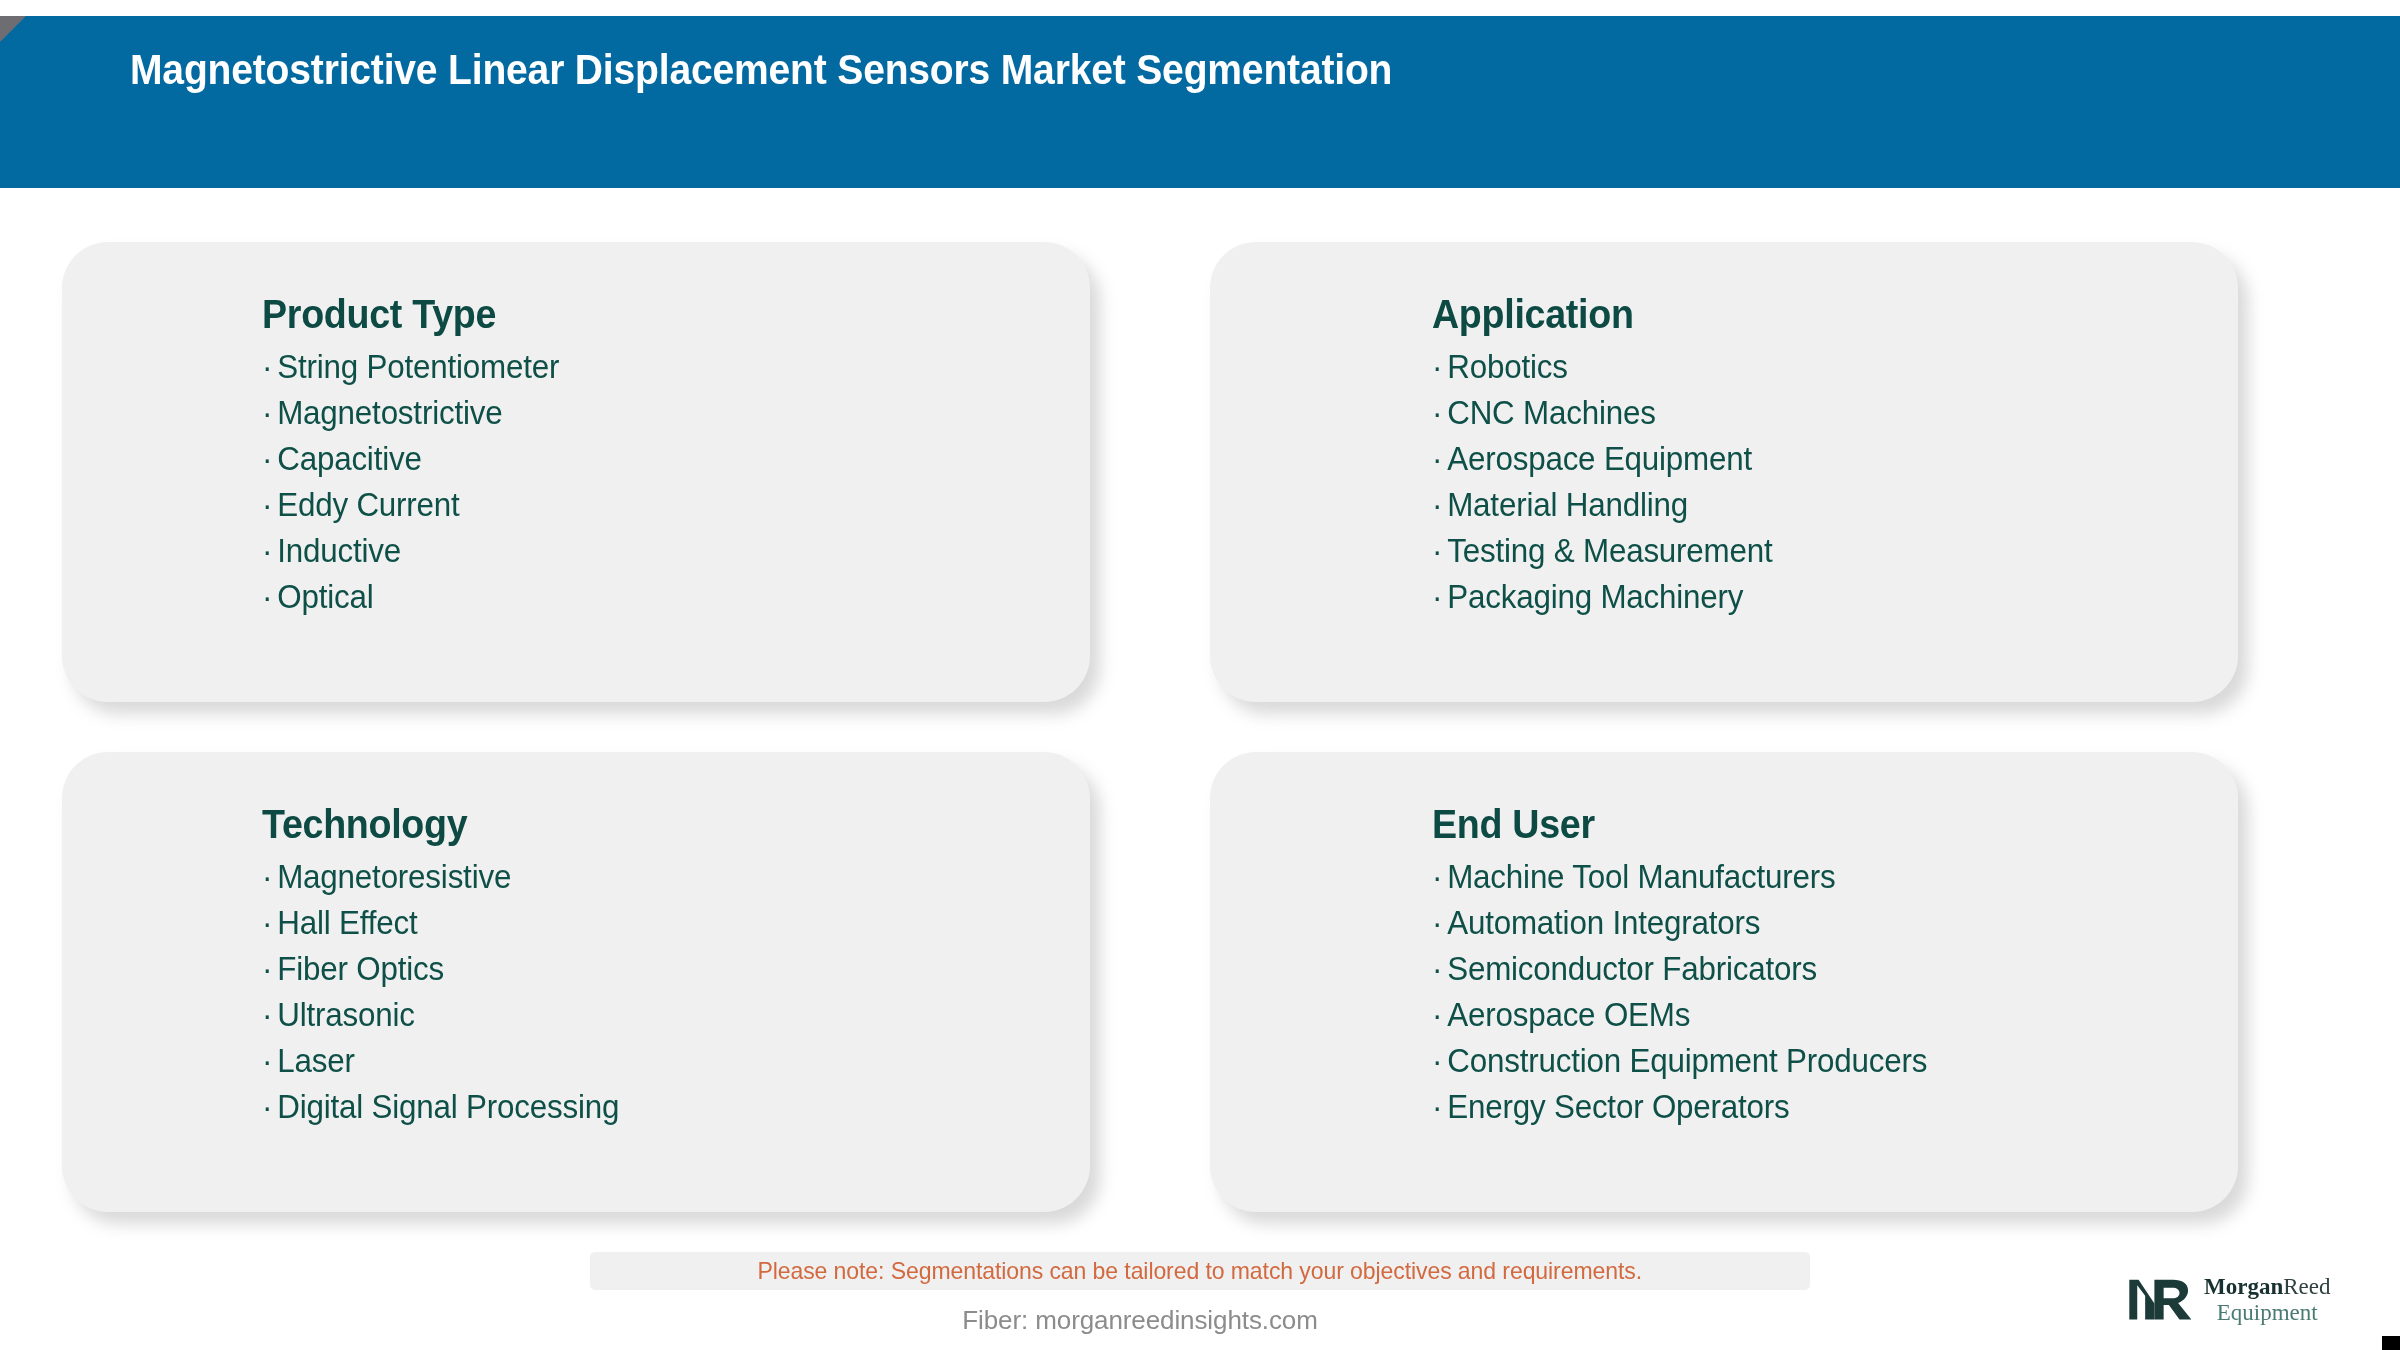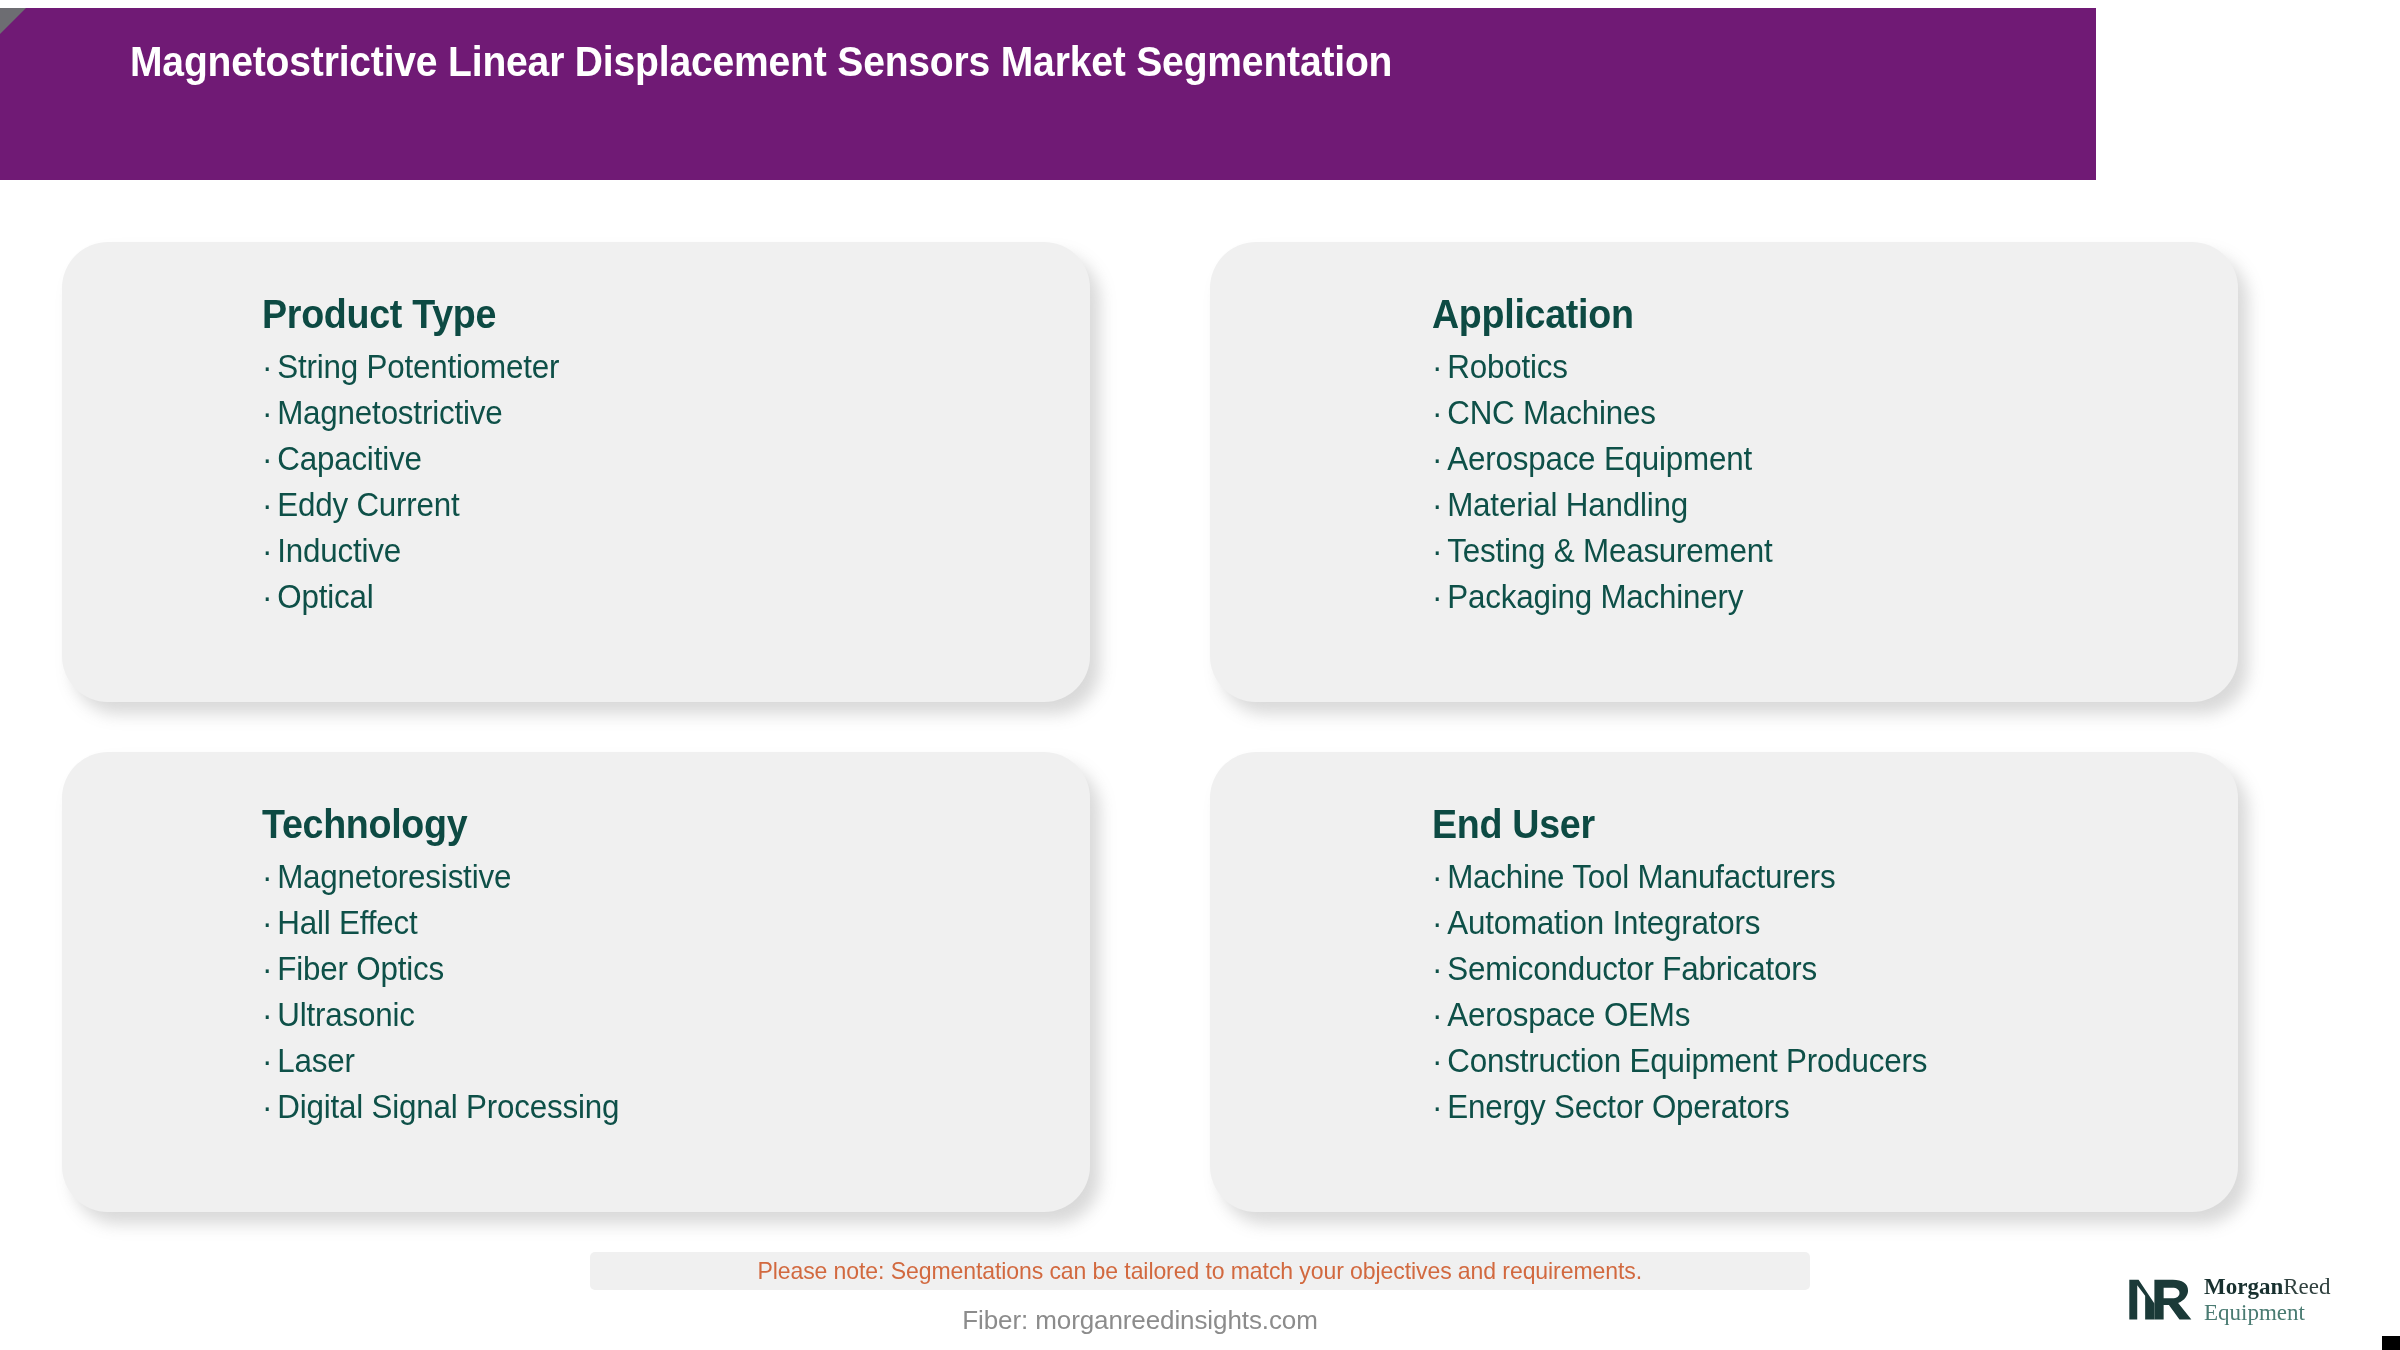--- a/index.html
+++ b/index.html
@@ -12,24 +12,24 @@
     height: 1350px;
     position: relative;
     overflow: hidden;
     font-family: "Liberation Sans", sans-serif;
     -webkit-font-smoothing: antialiased;
   }
 
   
   .header-bar {
     position: absolute;
-    left: 0; top: 8px;
-    width: 2096px;
+    left: 0; top: 16px;
+    width: 2400px;
     height: 172px;
-    background: #701a75;
+    background: #0369a1;
     box-sizing: border-box;
   }
   .corner-notch {
     position: absolute;
     left: 0; top: 0;
     width: 0; height: 0;
     border-top: 26px solid #6d6d72;
     border-right: 26px solid transparent;
   }
   .header-title {
@@ -154,20 +154,21 @@
     width: 66px;
     height: 44px;
     flex: 0 0 auto;
     margin-right: 10px;
   }
   .logo-words {
     display: flex;
     flex-direction: column;
     justify-content: center;
     line-height: 1;
+    align-items: center;
   }
   .logo-line1 {
     font-size: 23px;
     font-weight: 700;
     color: #18302f;
     font-family: "Liberation Serif", serif;
     white-space: nowrap;
   }
   .logo-line1 .reed { font-weight: 400; color: #30413f; }
   .logo-line2 {

